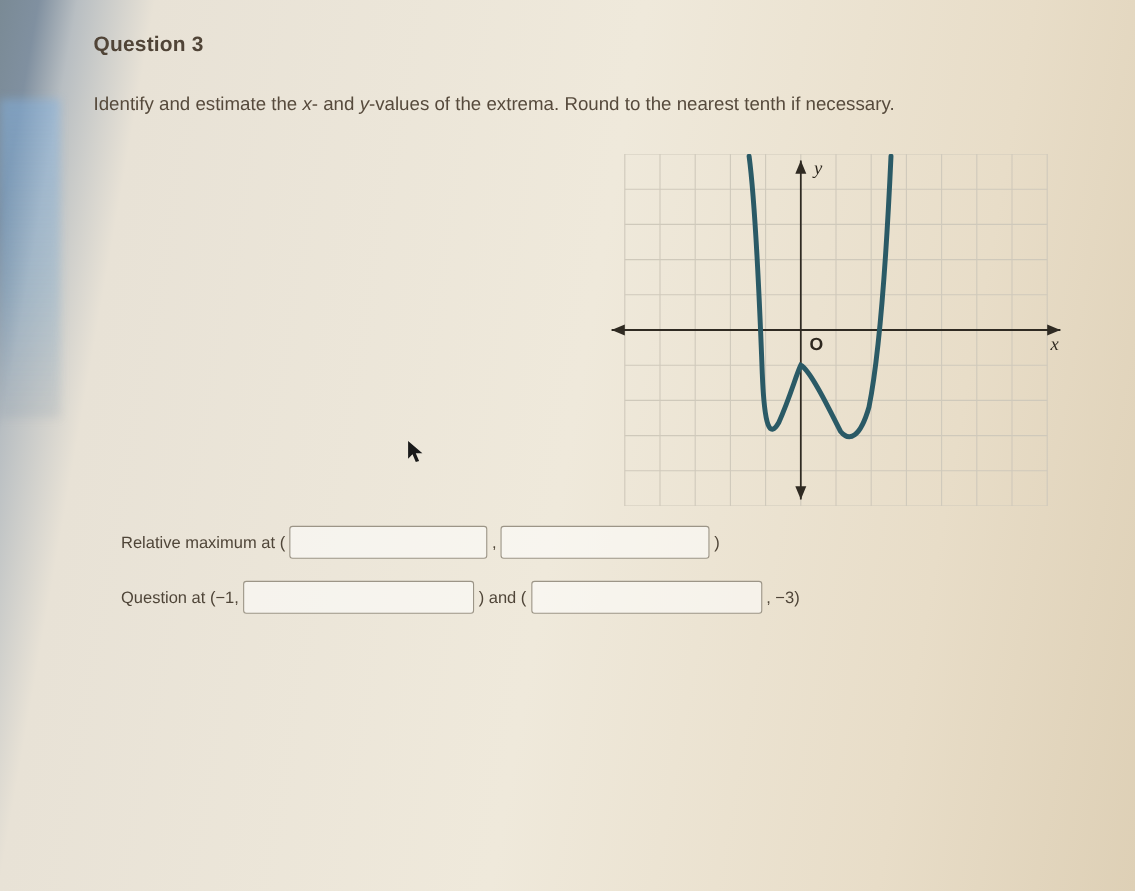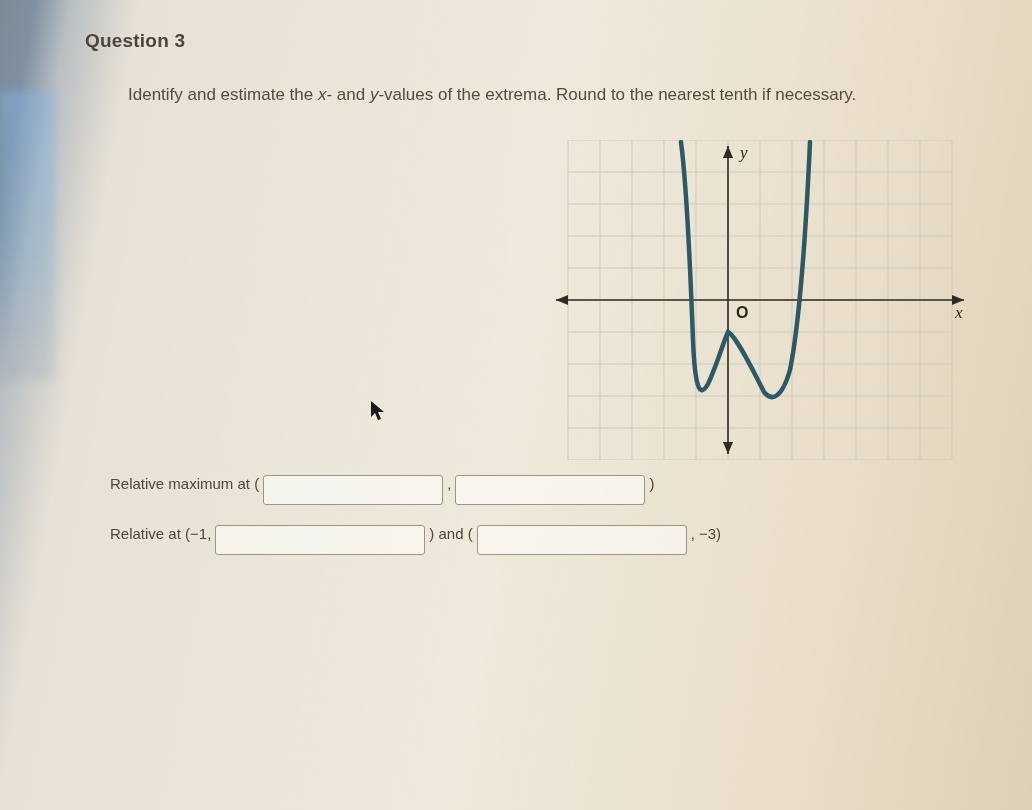--- a/index.html
+++ b/index.html
@@ -27,21 +27,20 @@
     font-size: 19px;
     font-weight: 700;
     color: #504437;
     letter-spacing: 0.2px;
   }
   .prompt {
     position: absolute;
     top: 85px; left: 85px;
     font-size: 17px;
     color: #564a3c;
-    margin-left: 43px;
   }
   .prompt .ital { font-style: italic; }
   
   .graph-wrap {
     position: absolute;
     top: 140px; left: 550px;
     width: 420px; height: 320px;
   }
   .graph-svg { width: 420px; height: 320px; display:block; }
   .grid-line { stroke: #cfc9bb; stroke-width: 1; }
@@ -56,21 +55,21 @@
     top: 400px; left: 370px;
     pointer-events: none;
   }
   
   .answers {
     position: absolute;
     top: 475px; left: 110px;
     font-size: 15px;
     color: #4f4538;
   }
-  .row { display: flex; align-items: flex-start; height: 36px; margin-bottom: 14px; }
+  .row { display: flex; align-items: center; height: 36px; margin-bottom: 14px; }
   .row .label { white-space: nowrap; }
   .blank {
     display: inline-block;
     height: 30px;
     border: 1px solid #9c9587;
     border-radius: 3px;
     background: rgba(255,255,255,0.55);
     margin: 0 4px;
   }
   .blank.w180 { width: 180px; }
@@ -151,19 +150,19 @@
 
 <div class="answers">
   <div class="row">
     <span class="label">Relative maximum at (</span>
     <span class="blank w180"></span>
     <span>, </span>
     <span class="blank w190"></span>
     <span>)</span>
   </div>
   <div class="row">
-    <span class="label">Relative at (−1, </span>
+    <span class="label">Question at (−1, </span>
     <span class="blank w210"></span>
     <span>) and (</span>
     <span class="blank w210"></span>
     <span>, −3)</span>
   </div>
 </div>
 
 </body></html>

